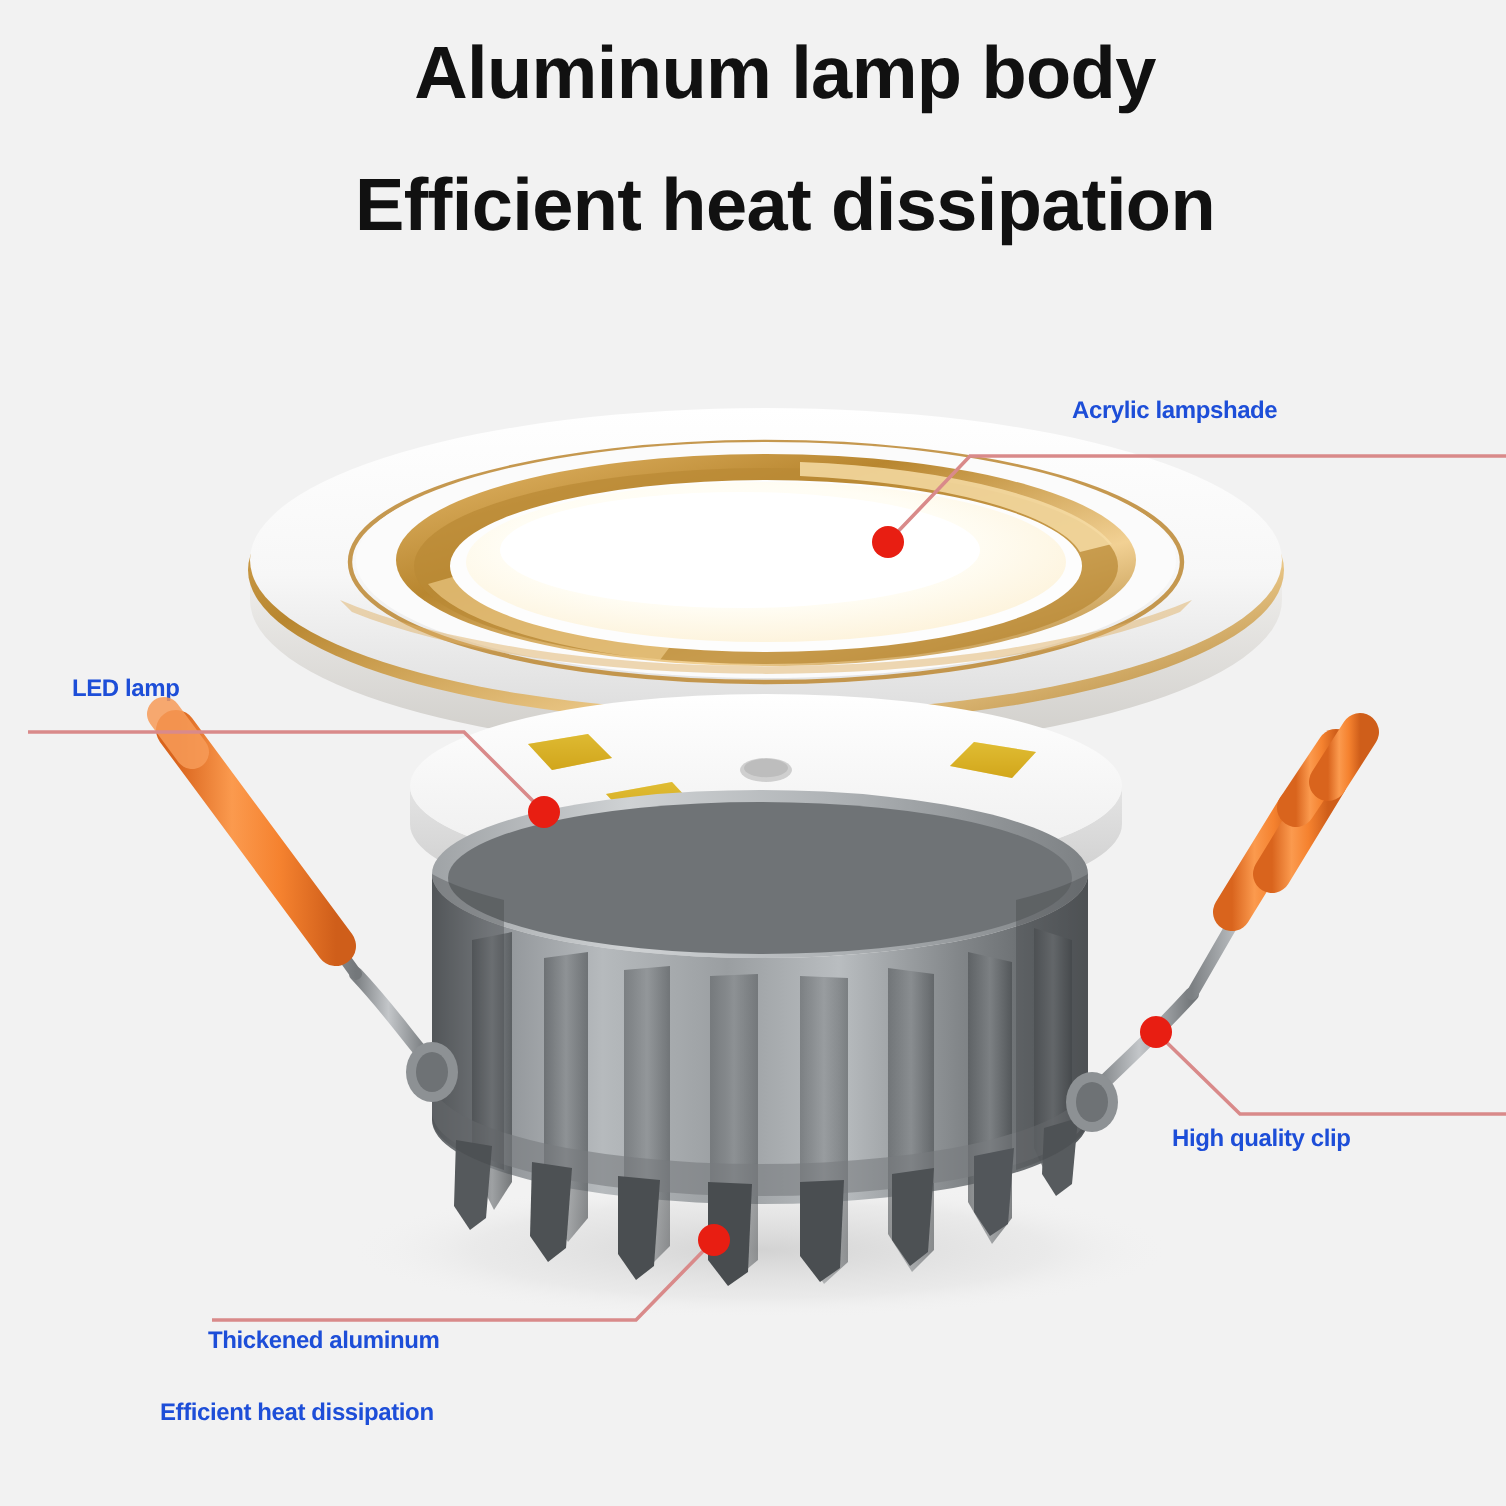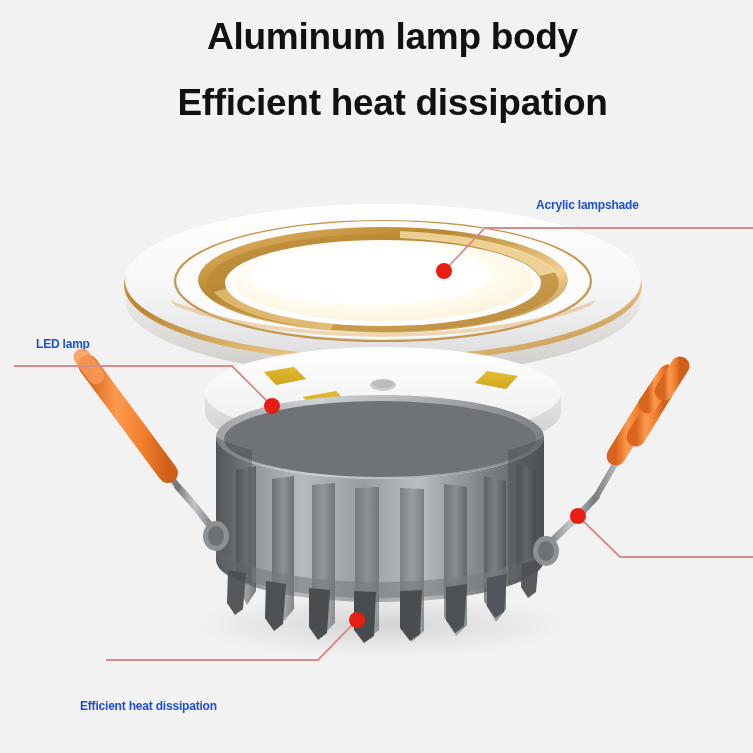--- a/index.html
+++ b/index.html
@@ -254,15 +254,17 @@
       <path d="M357,620 L318,660 L106,660" stroke="#d98a8a" stroke-width="1.8" fill="none"></path>
       <circle cx="357" cy="620" r="8" fill="#e81e12"></circle>
     </g>
   </svg>
 
   <div class="hd" id="title-1">Aluminum lamp body</div>
   <div class="hd" id="title-2">Efficient heat dissipation</div>
 
   <div class="callout" id="lbl-acrylic">Acrylic lampshade</div>
   <div class="callout" id="lbl-led">LED lamp</div>
+  <div class="callout" id="lbl-clip">High quality clip</div>
+  <div class="callout" id="lbl-thick-1">Thickened aluminum</div>
   <div class="callout" id="lbl-thick-2">Efficient heat dissipation</div>
 
 </div>
 
 </body></html>

